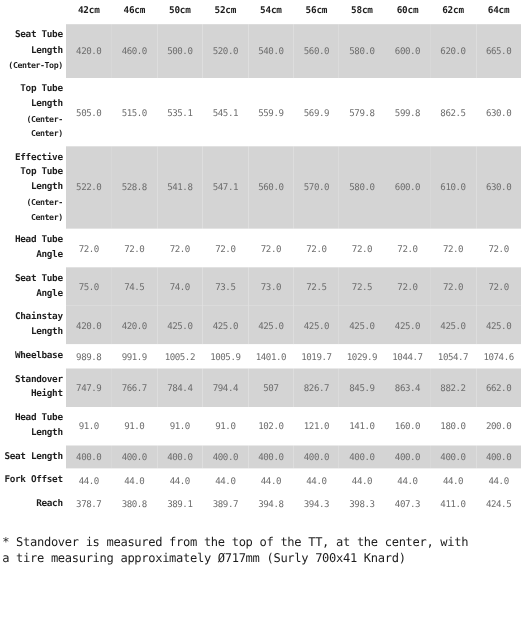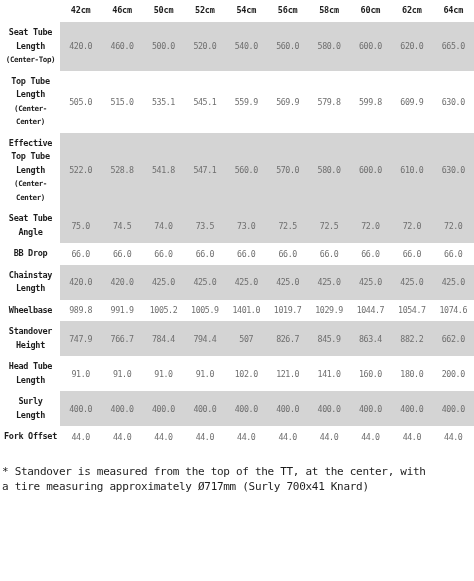--- a/index.html
+++ b/index.html
@@ -41,21 +41,21 @@
     white-space: nowrap;
   }
   thead th.corner-head {
     background: #ffffff;
   }
 
   tbody th.row-label {
     font-size: 8.5px;
     font-weight: bold;
     color: #1d1d1d;
-    text-align: center;
+    text-align: right;
     vertical-align: middle;
     padding: 4px 3px 4px 4px;
     line-height: 13.5px;
     background: #ffffff;
     letter-spacing: -0.3px;
   }
   tbody th.row-label .sub {
     font-size: 7.5px;
     letter-spacing: -0.4px;
     display: block;
@@ -146,68 +146,68 @@
             <span class="sub">(Center-Center)</span>
           </th>
           <td class="val">505.0</td>
           <td class="val">515.0</td>
           <td class="val">535.1</td>
           <td class="val">545.1</td>
           <td class="val">559.9</td>
           <td class="val">569.9</td>
           <td class="val">579.8</td>
           <td class="val">599.8</td>
-          <td class="val">609.9</td>
+          <td class="val">862.5</td>
           <td class="val">630.0</td>
         </tr>
         <tr class="shaded">
           <th class="row-label">
             <span class="ttl">Effective Top Tube Length</span>
             <span class="sub">(Center-Center)</span>
           </th>
           <td class="val">522.0</td>
           <td class="val">528.8</td>
           <td class="val">541.8</td>
           <td class="val">547.1</td>
           <td class="val">560.0</td>
           <td class="val">570.0</td>
           <td class="val">580.0</td>
           <td class="val">600.0</td>
           <td class="val">610.0</td>
           <td class="val">630.0</td>
         </tr>
+        <tr class="plain">
+          <th class="row-label">
+            <span class="ttl">Head Tube Angle</span>
+          </th>
+          <td class="val">72.0</td>
+          <td class="val">72.0</td>
+          <td class="val">72.0</td>
+          <td class="val">72.0</td>
+          <td class="val">72.0</td>
+          <td class="val">72.0</td>
+          <td class="val">72.0</td>
+          <td class="val">72.0</td>
+          <td class="val">72.0</td>
+          <td class="val">72.0</td>
+        </tr>
         <tr class="shaded">
           <th class="row-label">
             <span class="ttl">Seat Tube Angle</span>
           </th>
           <td class="val">75.0</td>
           <td class="val">74.5</td>
           <td class="val">74.0</td>
           <td class="val">73.5</td>
           <td class="val">73.0</td>
           <td class="val">72.5</td>
           <td class="val">72.5</td>
           <td class="val">72.0</td>
           <td class="val">72.0</td>
           <td class="val">72.0</td>
-        </tr>
-        <tr class="plain">
-          <th class="row-label">
-            <span class="ttl">BB Drop</span>
-          </th>
-          <td class="val">66.0</td>
-          <td class="val">66.0</td>
-          <td class="val">66.0</td>
-          <td class="val">66.0</td>
-          <td class="val">66.0</td>
-          <td class="val">66.0</td>
-          <td class="val">66.0</td>
-          <td class="val">66.0</td>
-          <td class="val">66.0</td>
-          <td class="val">66.0</td>
         </tr>
         <tr class="shaded">
           <th class="row-label">
             <span class="ttl">Chainstay Length</span>
           </th>
           <td class="val">420.0</td>
           <td class="val">420.0</td>
           <td class="val">425.0</td>
           <td class="val">425.0</td>
           <td class="val">425.0</td>
@@ -257,21 +257,21 @@
           <td class="val">91.0</td>
           <td class="val">102.0</td>
           <td class="val">121.0</td>
           <td class="val">141.0</td>
           <td class="val">160.0</td>
           <td class="val">180.0</td>
           <td class="val">200.0</td>
         </tr>
         <tr class="shaded">
           <th class="row-label">
-            <span class="ttl">Surly Length</span>
+            <span class="ttl">Seat Length</span>
           </th>
           <td class="val">400.0</td>
           <td class="val">400.0</td>
           <td class="val">400.0</td>
           <td class="val">400.0</td>
           <td class="val">400.0</td>
           <td class="val">400.0</td>
           <td class="val">400.0</td>
           <td class="val">400.0</td>
           <td class="val">400.0</td>
@@ -284,19 +284,34 @@
           <td class="val">44.0</td>
           <td class="val">44.0</td>
           <td class="val">44.0</td>
           <td class="val">44.0</td>
           <td class="val">44.0</td>
           <td class="val">44.0</td>
           <td class="val">44.0</td>
           <td class="val">44.0</td>
           <td class="val">44.0</td>
           <td class="val">44.0</td>
+        </tr>
+        <tr class="plain">
+          <th class="row-label">
+            <span class="ttl">Reach</span>
+          </th>
+          <td class="val">378.7</td>
+          <td class="val">380.8</td>
+          <td class="val">389.1</td>
+          <td class="val">389.7</td>
+          <td class="val">394.8</td>
+          <td class="val">394.3</td>
+          <td class="val">398.3</td>
+          <td class="val">407.3</td>
+          <td class="val">411.0</td>
+          <td class="val">424.5</td>
         </tr>
       </tbody>
   </table>
 
   <div class="footnote">* Standover is measured from the top of the TT, at the center, with a tire measuring approximately Ø717mm (Surly 700x41 Knard)</div>
 
 </div>
 
 </body></html>

